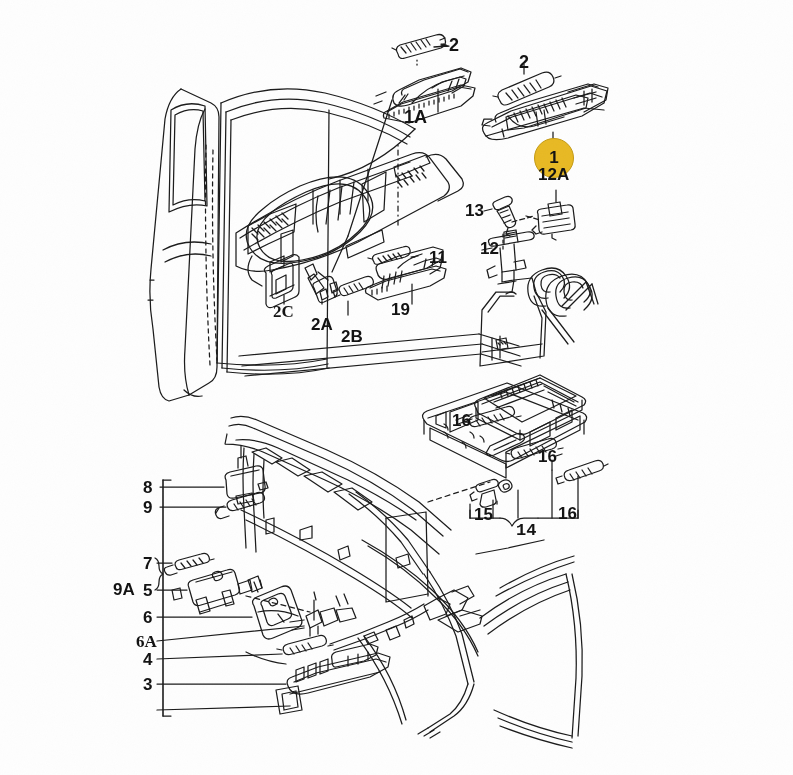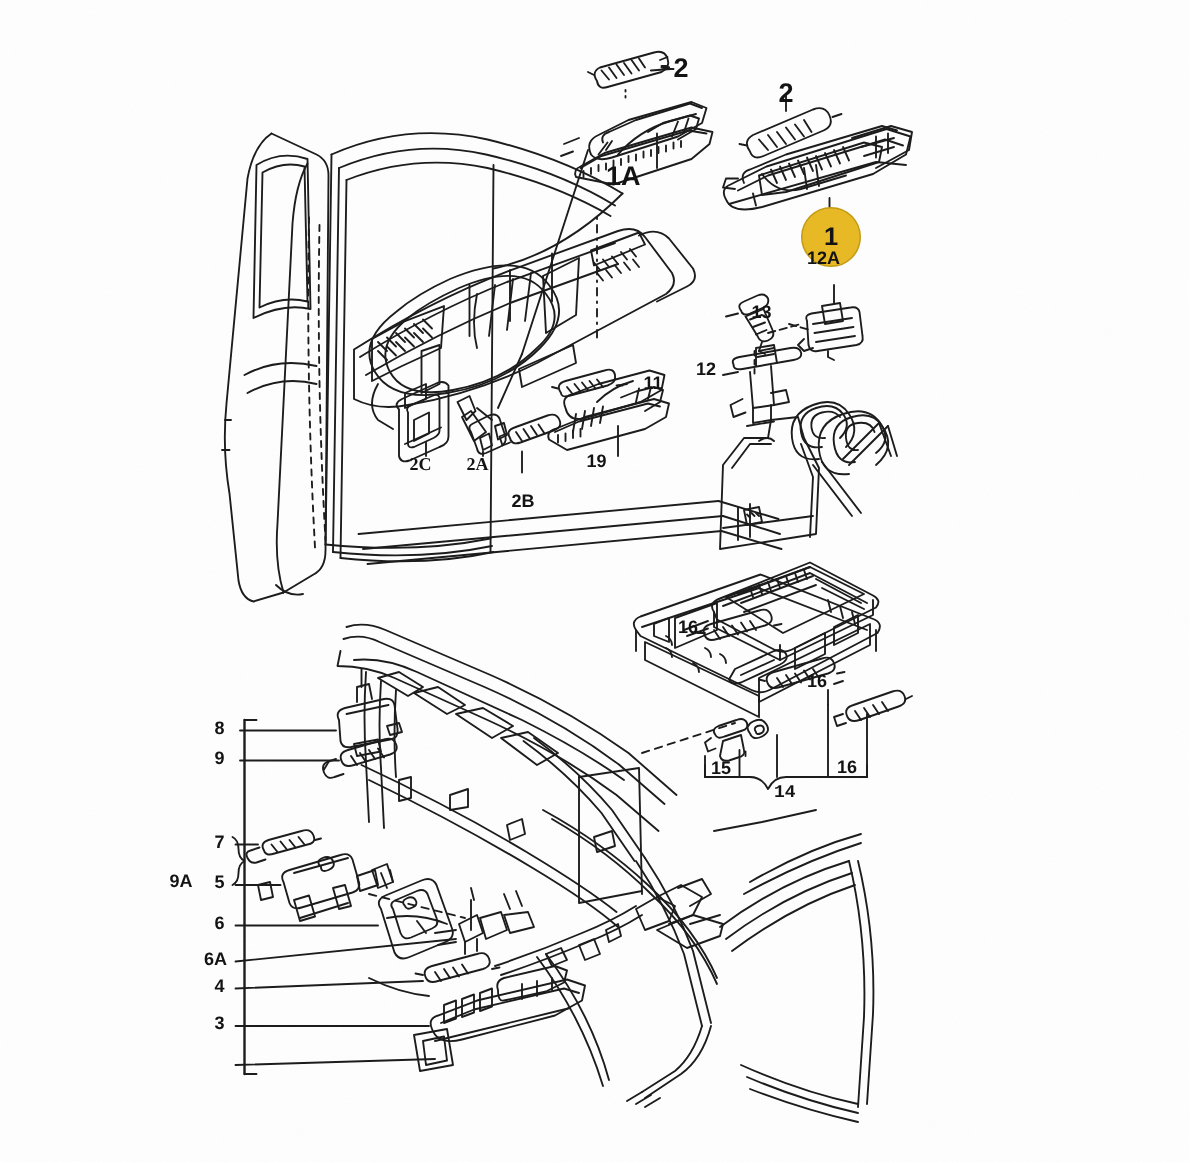--- a/index.html
+++ b/index.html
@@ -21,21 +21,21 @@
   }
   .lbl{
     position:absolute;
     font-family:"Liberation Sans", sans-serif;
     font-weight:bold;
     color:#111;
     white-space:nowrap;
     line-height:1;
   }
   .lbl.s18{font-size:18px;}
-  .lbl.s17{font-size:12px;}
+  .lbl.s17{font-size:17px;}
   .hl-num{
     position:absolute;
     display:flex;align-items:center;justify-content:center;
     border-radius:50%;
     font-family:"Liberation Sans", sans-serif;
     font-weight:bold;font-size:17px;color:#111;
   }
 </style>
 </head>
 <body>
@@ -474,39 +474,39 @@
   </svg>
 
   <div class="hl-num" style="left:534px;top:138px;width:38px;height:38px;background:#E8B923;border:1px solid #C49A12;">
     <span>1</span>
   </div>
 
   <div class="lbl s18" style="left:449px;top:36px;">2</div>
   <div class="lbl s18" style="left:404px;top:108px;">1A</div>
   <div class="lbl s18" style="left:519px;top:53px;">2</div>
   <div class="lbl s17" style="left:538px;top:166px;">12A</div>
-  <div class="lbl s17" style="left:465px;top:202px;margin-left:36px;">13</div>
-  <div class="lbl s17" style="left:464px;top:240px;">12</div>
+  <div class="lbl s17" style="left:465px;top:202px;">13</div>
+  <div class="lbl s17" style="left:480px;top:240px;">12</div>
   <div class="lbl s17" style="left:417px;top:249px;margin-left:12px;">11</div>
   <div class="lbl s17" style="left:391px;top:301px;">19</div>
   <div class="lbl s17" style="left:273px;top:303px;font-family:Liberation Serif, serif;">2C</div>
-  <div class="lbl s17" style="left:311px;top:303px;font-family:Liberation Serif, serif;">2A</div>
+  <div class="lbl s17" style="left:311px;top:316px;">2A</div>
   <div class="lbl s17" style="left:341px;top:328px;">2B</div>
   <div class="lbl s17" style="left:452px;top:412px;">16</div>
   <div class="lbl s17" style="left:538px;top:448px;">16</div>
   <div class="lbl s17" style="left:474px;top:506px;">15</div>
   <div class="lbl s17" style="left:558px;top:505px;">16</div>
   <div class="lbl s17" style="left:516px;top:522px;font-family:Liberation Mono, monospace;">14</div>
   <div class="lbl s17" style="left:143px;top:479px;">8</div>
   <div class="lbl s17" style="left:143px;top:499px;">9</div>
   <div class="lbl s17" style="left:143px;top:555px;">7</div>
   <div class="lbl s17" style="left:113px;top:581px;">9A</div>
   <div class="lbl s17" style="left:143px;top:582px;">5</div>
   <div class="lbl s17" style="left:143px;top:609px;">6</div>
-  <div class="lbl s17" style="left:136px;top:633px;">6A</div>
+  <div class="lbl s17" style="left:136px;top:633px;font-family:Liberation Serif, serif;">6A</div>
   <div class="lbl s17" style="left:143px;top:651px;">4</div>
   <div class="lbl s17" style="left:143px;top:676px;">3</div>
 
   <svg class="noise" width="793" height="775">
     <filter id="grain">
       <feTurbulence type="fractalNoise" baseFrequency="0.9" numOctaves="2" stitchTiles="stitch"></feTurbulence>
       <feColorMatrix type="saturate" values="0"></feColorMatrix>
       <feComponentTransfer>
           <feFuncA type="linear" slope="0.07"></feFuncA>
         </feComponentTransfer>

